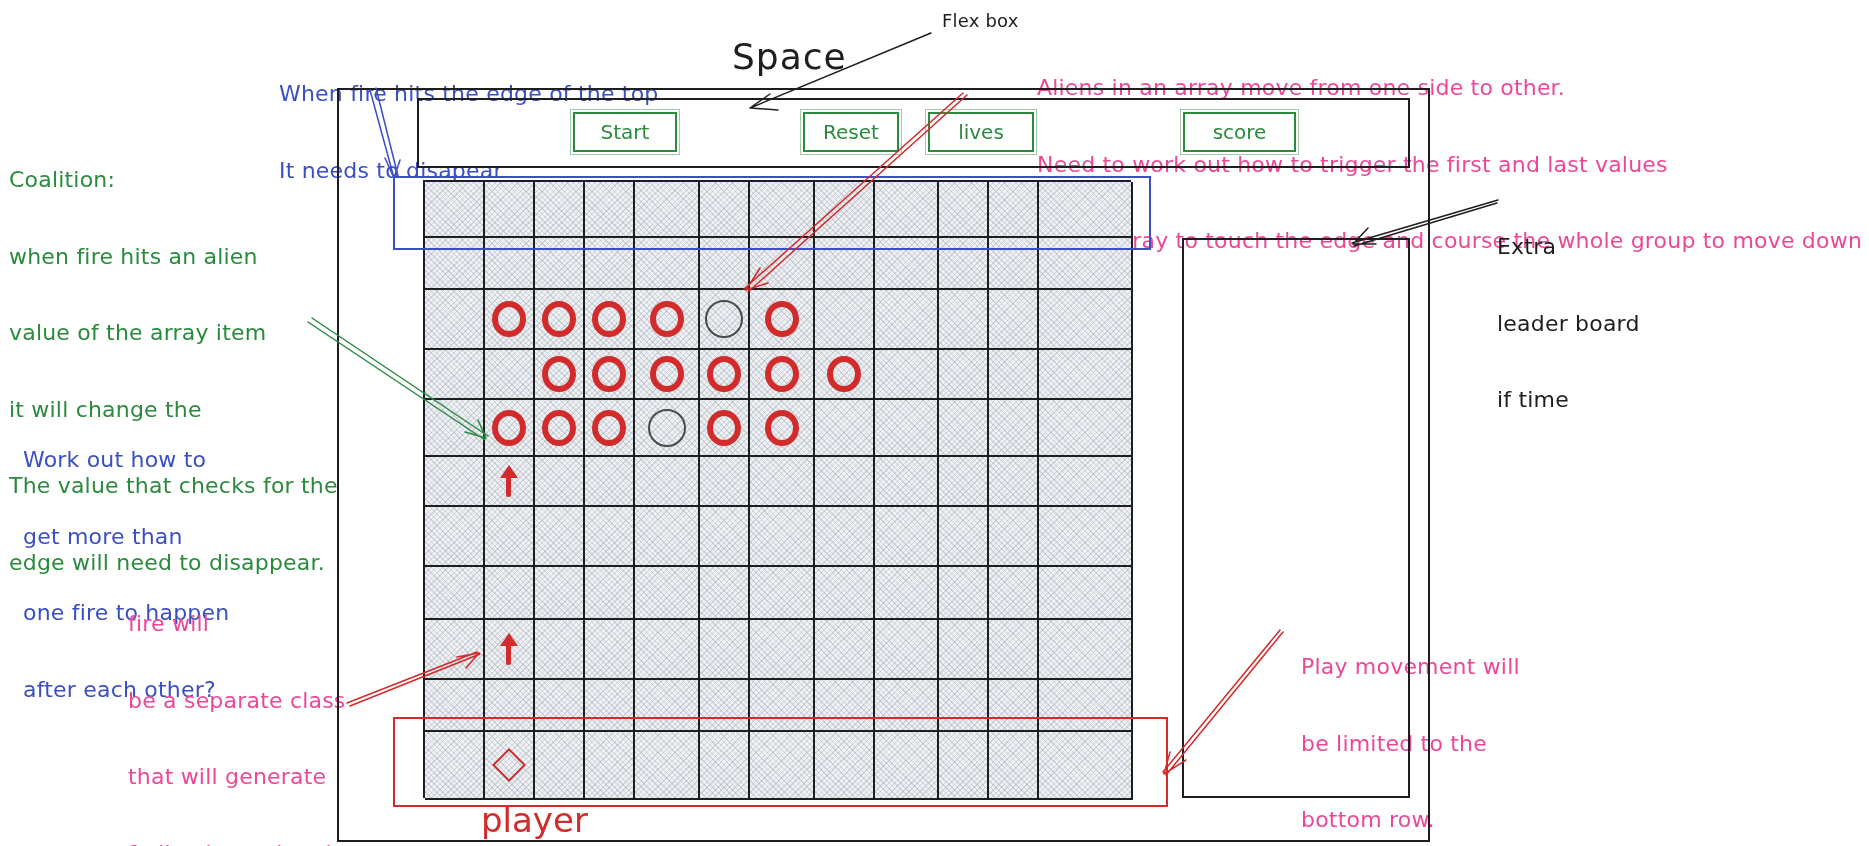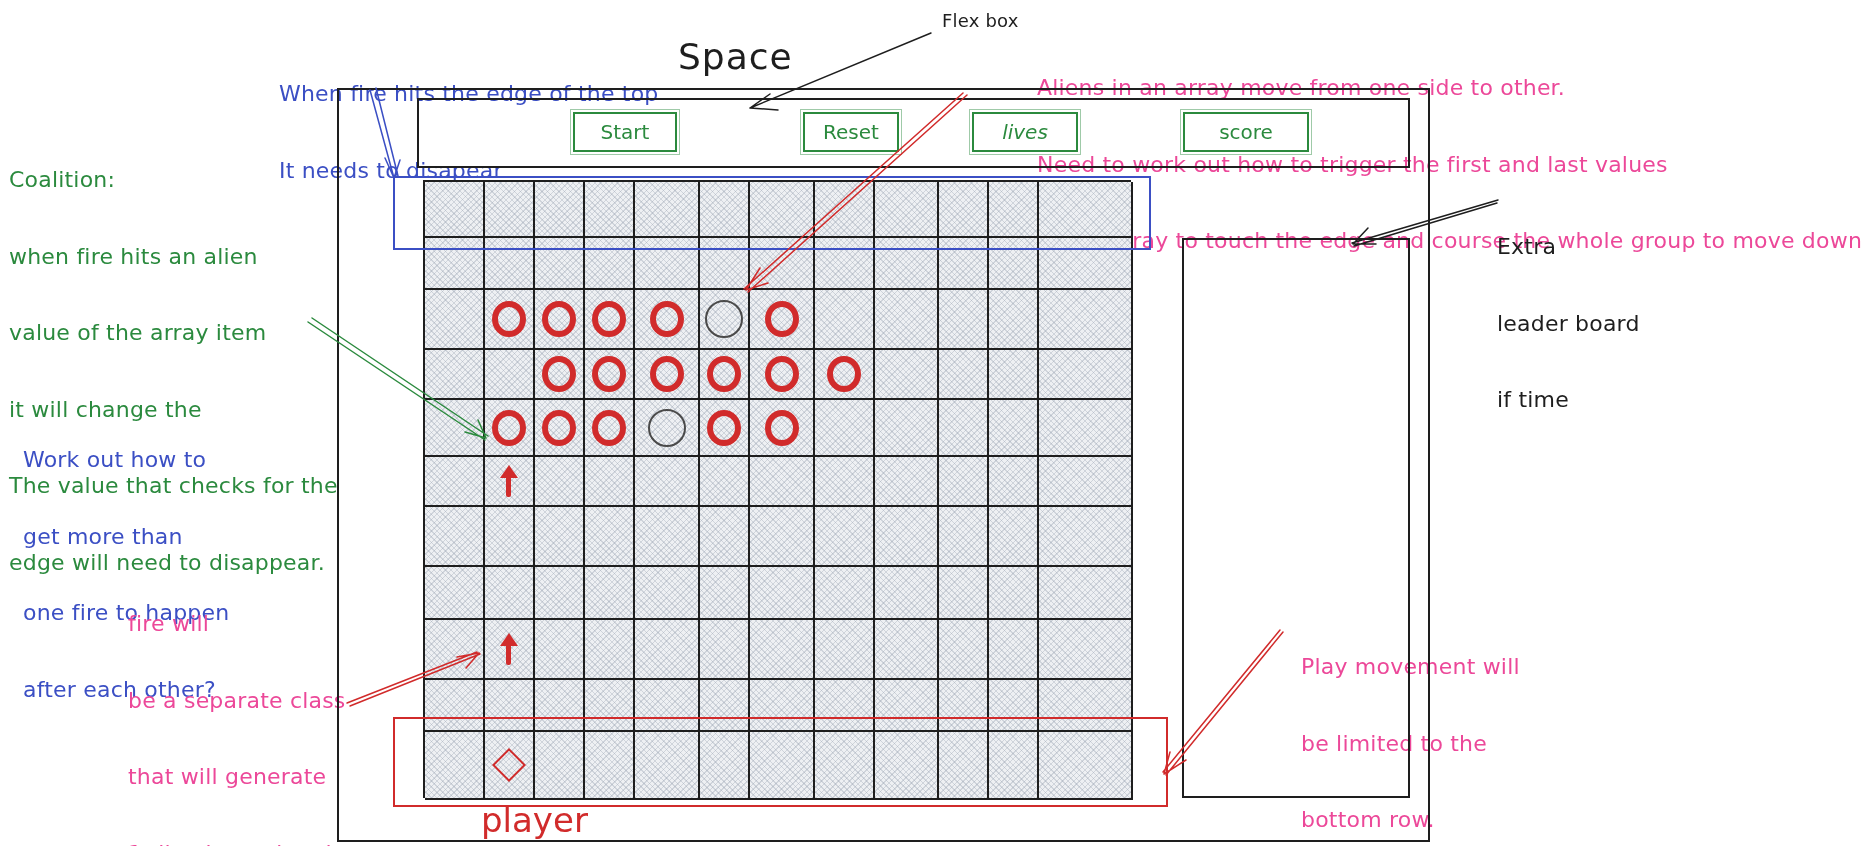--- a/index.html
+++ b/index.html
@@ -11,21 +11,21 @@
   .blue { color: #3b4fc4; }
   .green { color: #2b8a3e; }
   .red { color: #ec4899; }
   .black { color: #1e1e1e; }
 
   .frame { position: absolute; border: 2px solid #1e1e1e; }
   .outer { left: 337px; top: 88px; width: 1093px; height: 754px; }
   .header { left: 417px; top: 98px; width: 993px; height: 70px; border-width: 2px; }
   .leader { left: 1182px; top: 238px; width: 228px; height: 560px; border-width: 2px; }
 
-  .title { position: absolute; left: 678px; top: 36px; font-size: 36px; color: #1e1e1e; letter-spacing: 1px; }
+  .title { position: absolute; left: 732px; top: 36px; font-size: 36px; color: #1e1e1e; letter-spacing: 1px; }
 
   .hbtn { position: absolute; top: 112px; height: 40px; border: 2px solid #2b8a3e; color: #2b8a3e;
           font-size: 20px; display: flex; align-items: center; justify-content: center;
           background: transparent; cursor: pointer; outline: 1px solid rgba(43,138,62,0.45); outline-offset: 2px; }
 
   .grid { position: absolute; left: 423px; top: 180px; width: 708px; height: 618px;
           display: grid; border: 2px solid #1e1e1e; }
   .cell { position: relative; border-right: 2px solid #1e1e1e; border-bottom: 2px solid #1e1e1e;
           background-color: #eef0f3;
           background-image:
@@ -103,22 +103,22 @@
   <span class="ln">be limited to the</span>
   <span class="ln">bottom row.</span>
 </div>
 
 <div class="frame outer"></div>
 <div class="frame header"></div>
 <div class="frame leader"></div>
 
 <div class="hbtn" style="left:573px; width:104px;">Start</div>
 <div class="hbtn" style="left:803px; width:96px;">Reset</div>
-<div class="hbtn" style="left:972px; width:106px;font-style:italic;">lives</div>
-<div class="hbtn" style="left:1183px; width:126px;">score</div>
+<div class="hbtn" style="left:928px; width:106px;">lives</div>
+<div class="hbtn" style="left:1183px; width:113px;">score</div>
 
 <div class="grid" id="game-grid" style="grid-template-columns: 60px 50px 50px 50px 65px 50px 65px 60px 64px 50px 50px 94px; grid-template-rows: 56px 52px 60px 50px 57px 50px 60px 53px 60px 52px 68px;">
     <div class="cell"></div>
     <div class="cell"></div>
     <div class="cell"></div>
     <div class="cell"></div>
     <div class="cell"></div>
     <div class="cell"></div>
     <div class="cell"></div>
     <div class="cell"></div>

